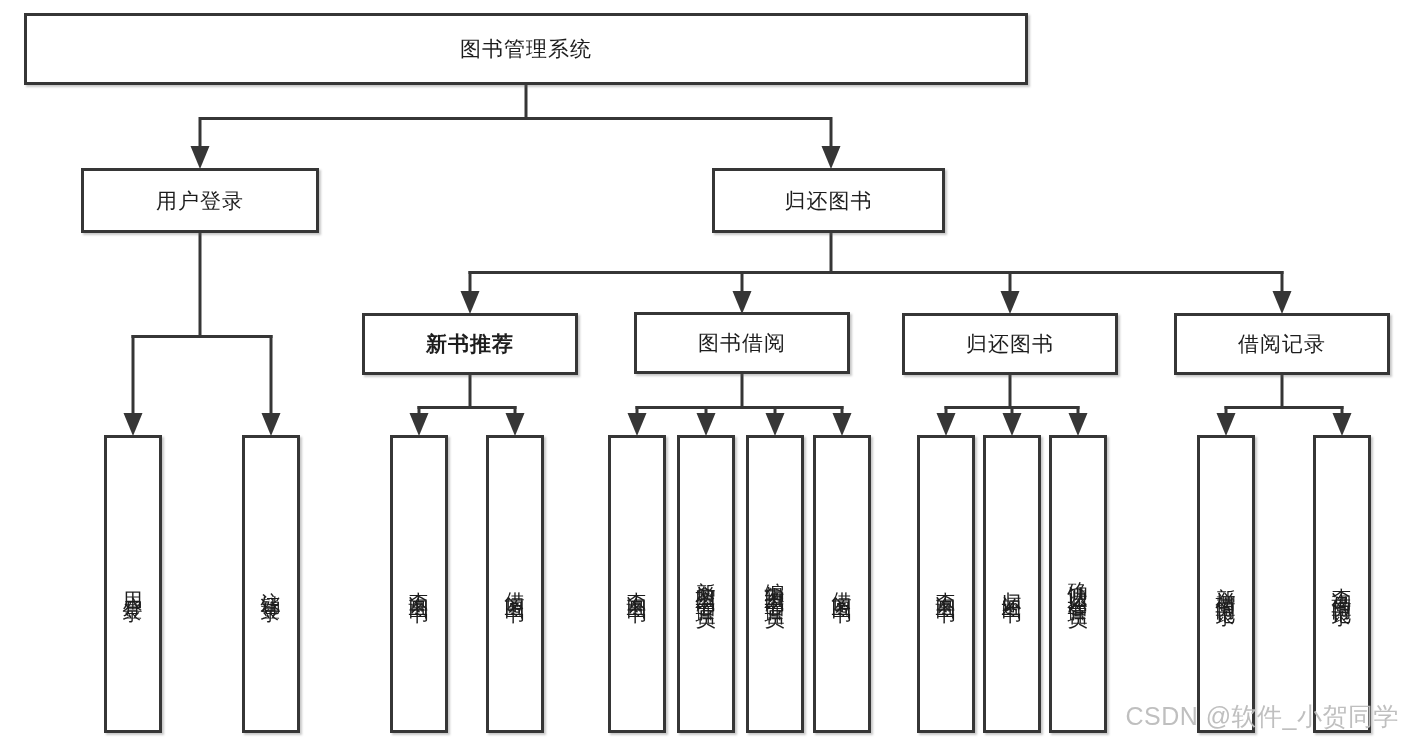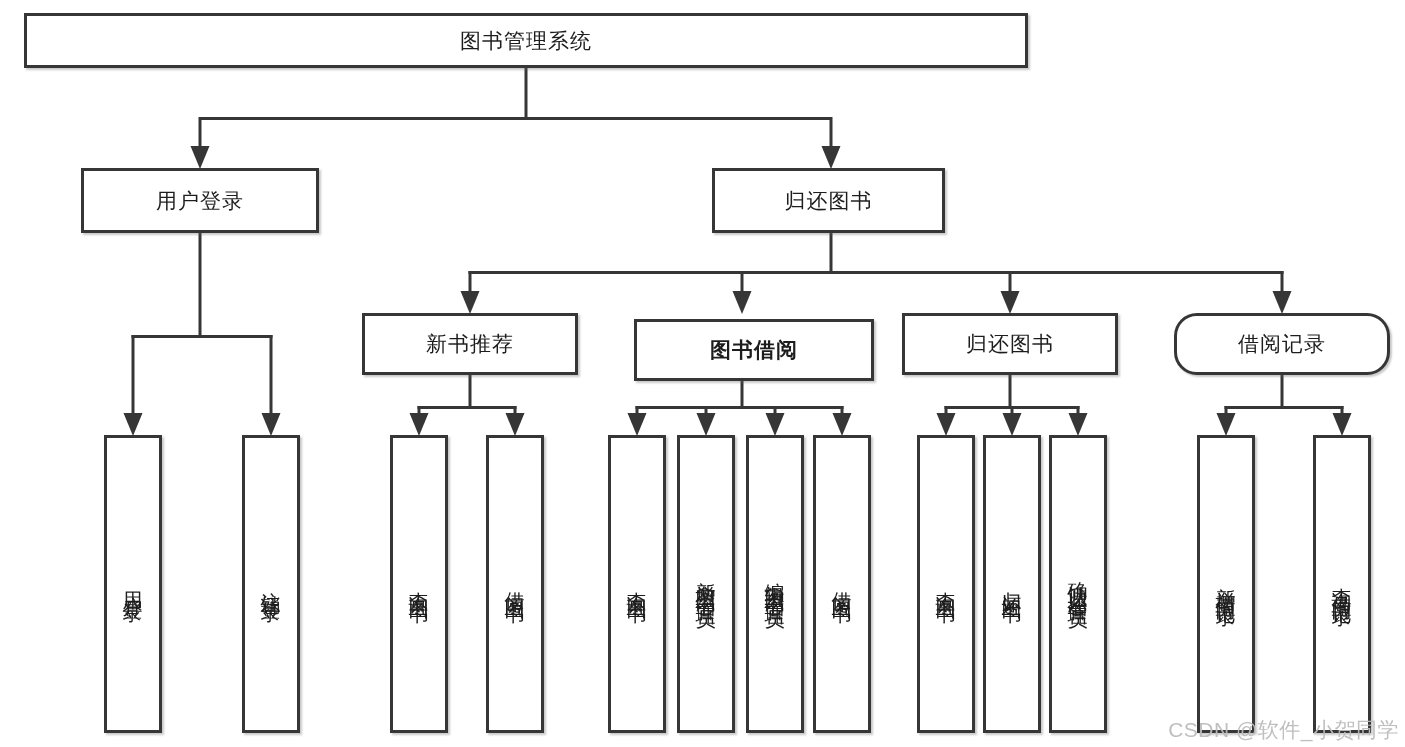--- a/index.html
+++ b/index.html
@@ -49,22 +49,22 @@
     writing-mode: vertical-rl;
     text-orientation: mixed;
     font-size: 20px;
     letter-spacing: 4px;
     line-height: 1;
     white-space: nowrap;
   }
   .watermark {
     position: absolute;
     right: 6px;
-    bottom: 3px;
-    font-size: 21px;
+    bottom: 14px;
+    font-size: 25px;
     color: rgba(188,188,188,0.95);
     z-index: 3;
     letter-spacing: 0.5px;
   }
 </style>
 </head>
 <body>
 
 <div id="stage">
 
@@ -127,41 +127,41 @@
       <path d="M765.5 413 L784.5 413 L775 436 Z"></path>
       <path d="M832.5 413 L851.5 413 L842 436 Z"></path>
       <path d="M936.5 413 L955.5 413 L946 436 Z"></path>
       <path d="M1002.5 413 L1021.5 413 L1012 436 Z"></path>
       <path d="M1068.5 413 L1087.5 413 L1078 436 Z"></path>
       <path d="M1216.5 413 L1235.5 413 L1226 436 Z"></path>
       <path d="M1332.5 413 L1351.5 413 L1342 436 Z"></path>
     </g>
   </svg>
 
-  <div class="node" style="left:24px; top:13px; width:1004px; height:55px;">
+  <div class="node" style="left:24px; top:13px; width:1004px; height:72px;">
     <span>图书管理系统</span>
   </div>
 
   <div class="node" style="left:81px; top:168px; width:238px; height:65px;">
     <span>用户登录</span>
   </div>
   <div class="node" style="left:712px; top:168px; width:233px; height:65px;">
     <span>归还图书</span>
   </div>
 
-  <div class="node" style="left:362px; top:313px; width:216px; height:62px;">
+  <div class="node" style="left:362px; top:313px; width:216px; height:62px;font-weight:bold;">
     <span>新书推荐</span>
   </div>
-  <div class="node" style="left:634px; top:319px; width:240px; height:62px;font-weight:bold;">
+  <div class="node" style="left:634px; top:312px; width:216px; height:62px;">
     <span>图书借阅</span>
   </div>
   <div class="node" style="left:902px; top:313px; width:216px; height:62px;">
     <span>归还图书</span>
   </div>
-  <div class="node" style="left:1174px; top:313px; width:216px; height:62px;border-radius:23px;">
+  <div class="node" style="left:1174px; top:313px; width:216px; height:62px;">
     <span>借阅记录</span>
   </div>
 
   <div class="leaf" style="left:104px;">
     <span>用户登录</span>
   </div>
   <div class="leaf" style="left:242px;">
     <span>注销登录</span>
   </div>
 

